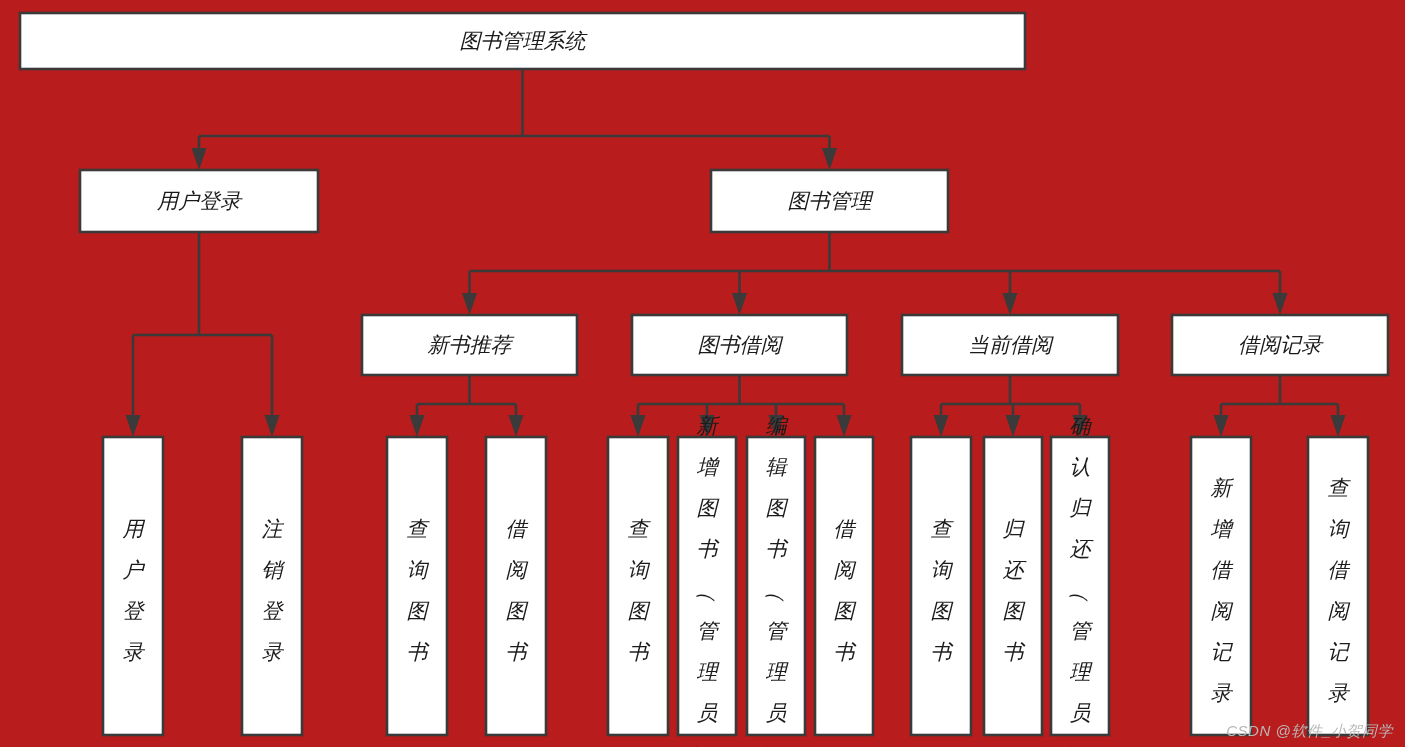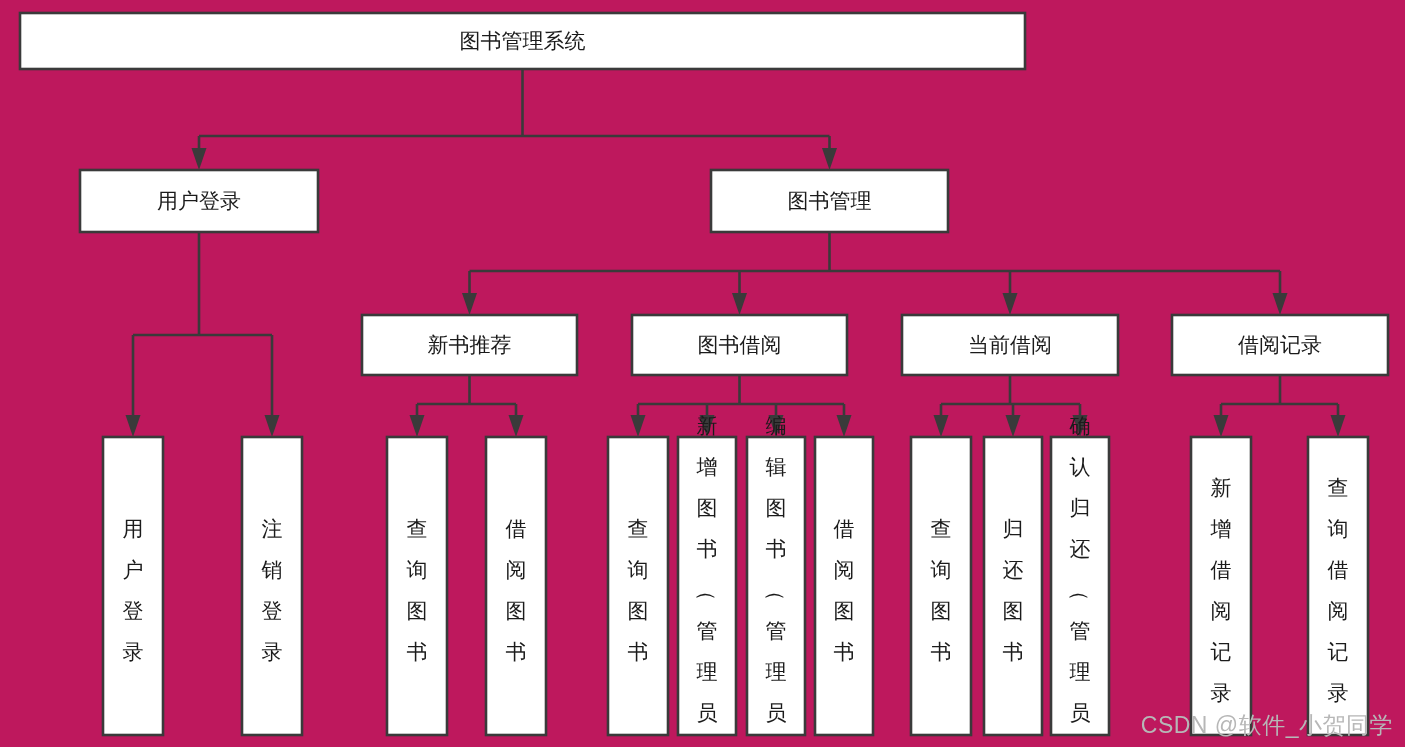--- a/index.html
+++ b/index.html
@@ -10,21 +10,22 @@
   body {
     width: 1405px;
     height: 747px;
     font-family: "Liberation Sans", "DejaVu Sans", sans-serif;
     overflow: hidden;
   }
   #diagram-root {
     position: relative;
     width: 1405px;
     height: 747px;
-    background: #be185d;
+    background: #b91c1c;
+    font-style: italic;
   }
   svg.diagram-canvas {
     position: absolute;
     left: 0;
     top: 0;
     width: 1405px;
     height: 747px;
     display: block;
   }
   .node-box {
@@ -53,21 +54,21 @@
     font-family: "Liberation Sans", "DejaVu Sans", sans-serif;
     font-size: 21px;
     fill: #1b1b1b;
     text-anchor: middle;
   }
   .watermark-text {
     position: absolute;
     right: 12px;
     bottom: 6px;
     font-family: "Liberation Sans", "DejaVu Sans", sans-serif;
-    font-size: 23px;
+    font-size: 15px;
     color: #b7b7b7;
     letter-spacing: 0.5px;
     white-space: nowrap;
     pointer-events: none;
   }
 </style>
 </head>
 <body>
 
 <div id="diagram-root">

